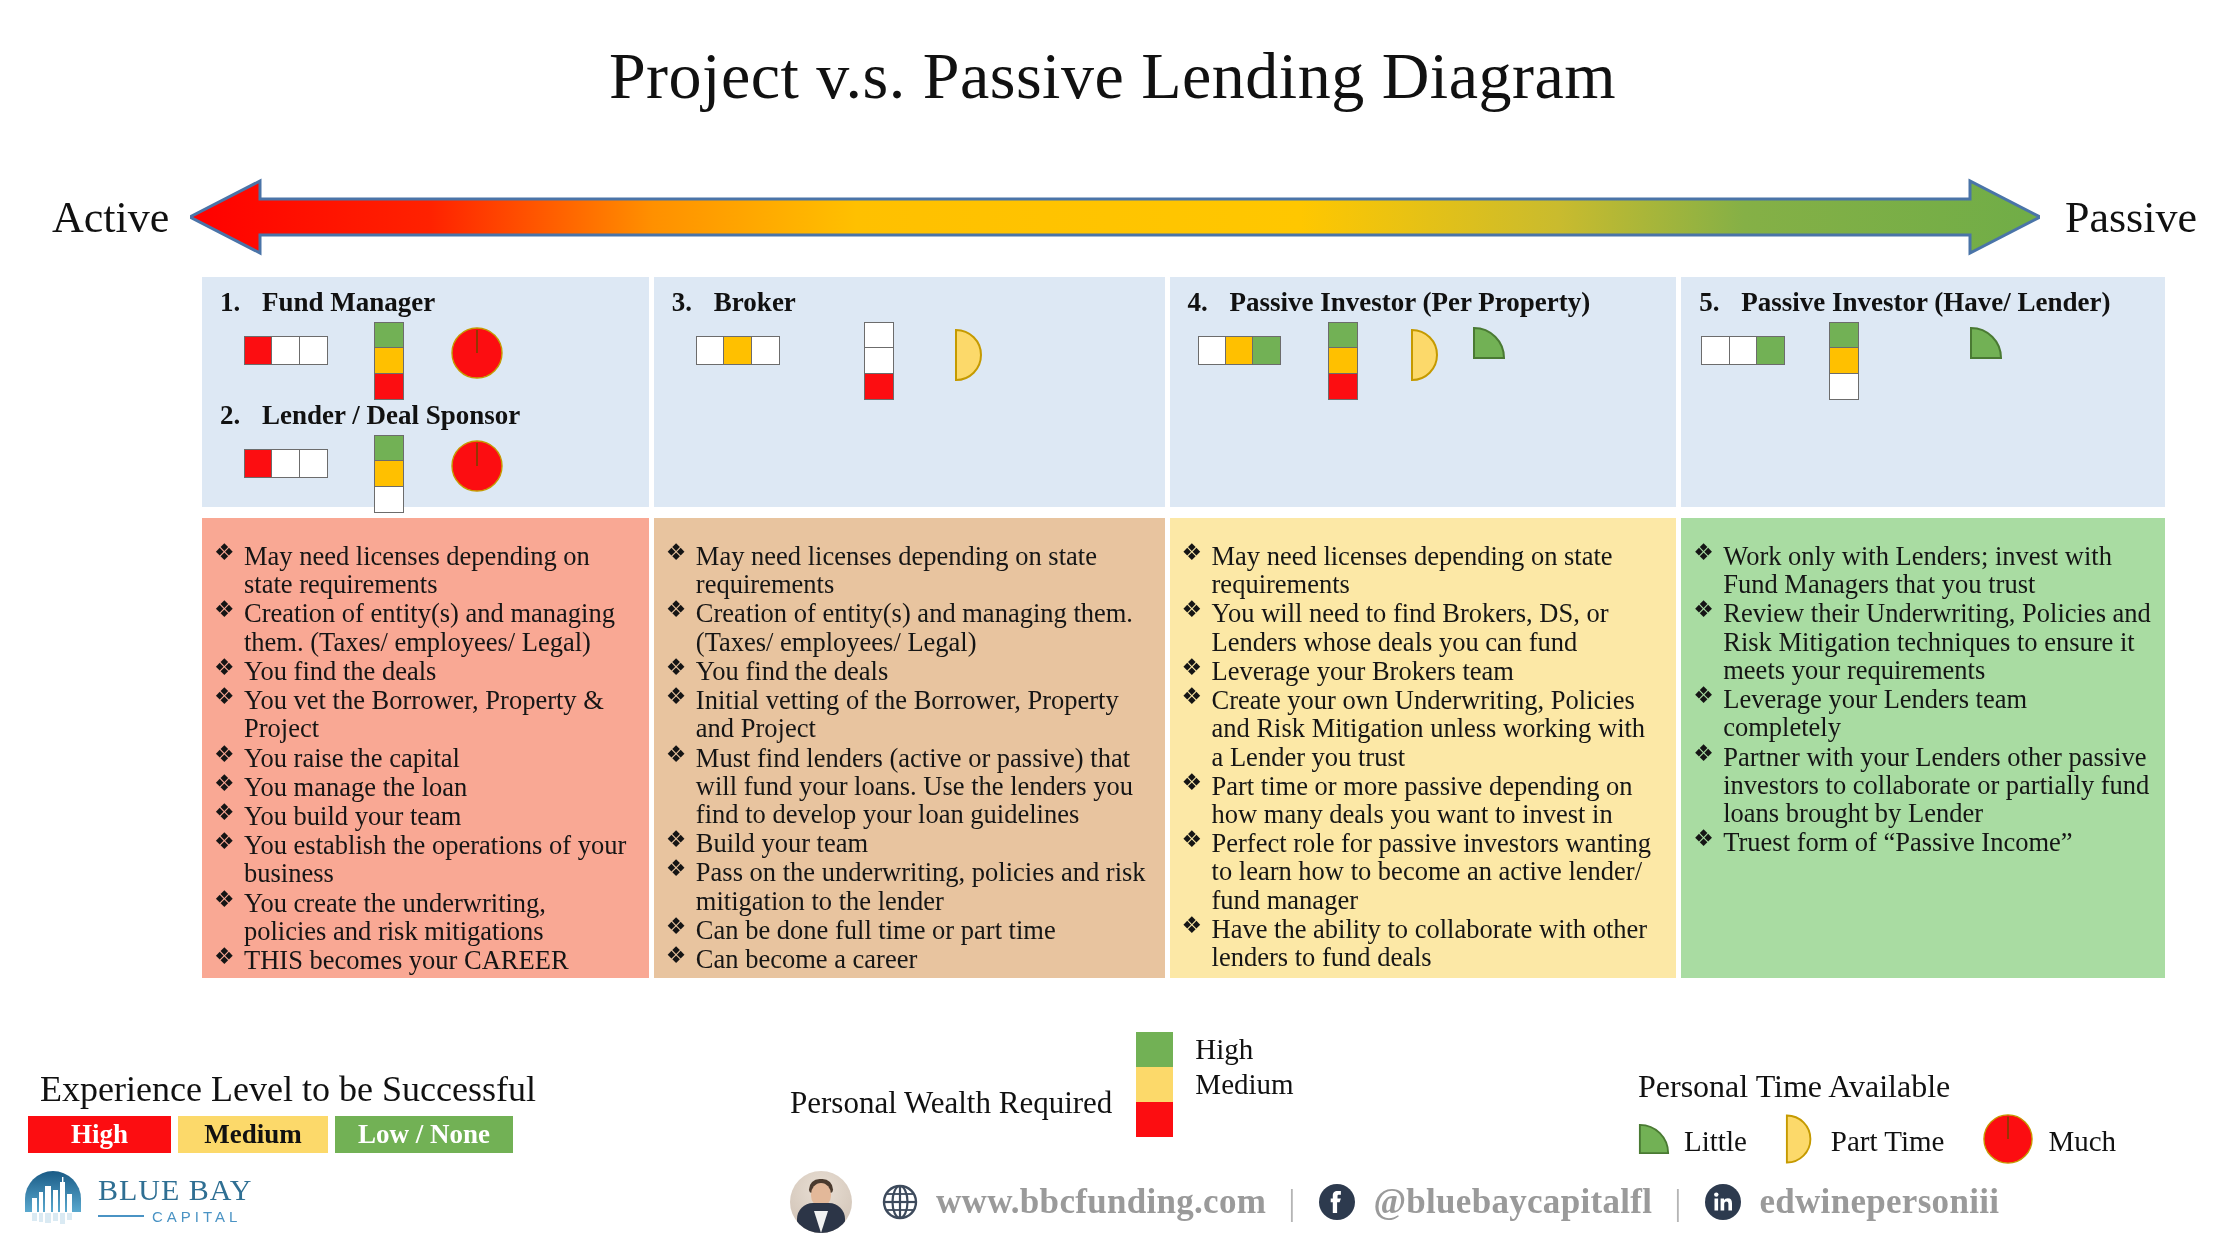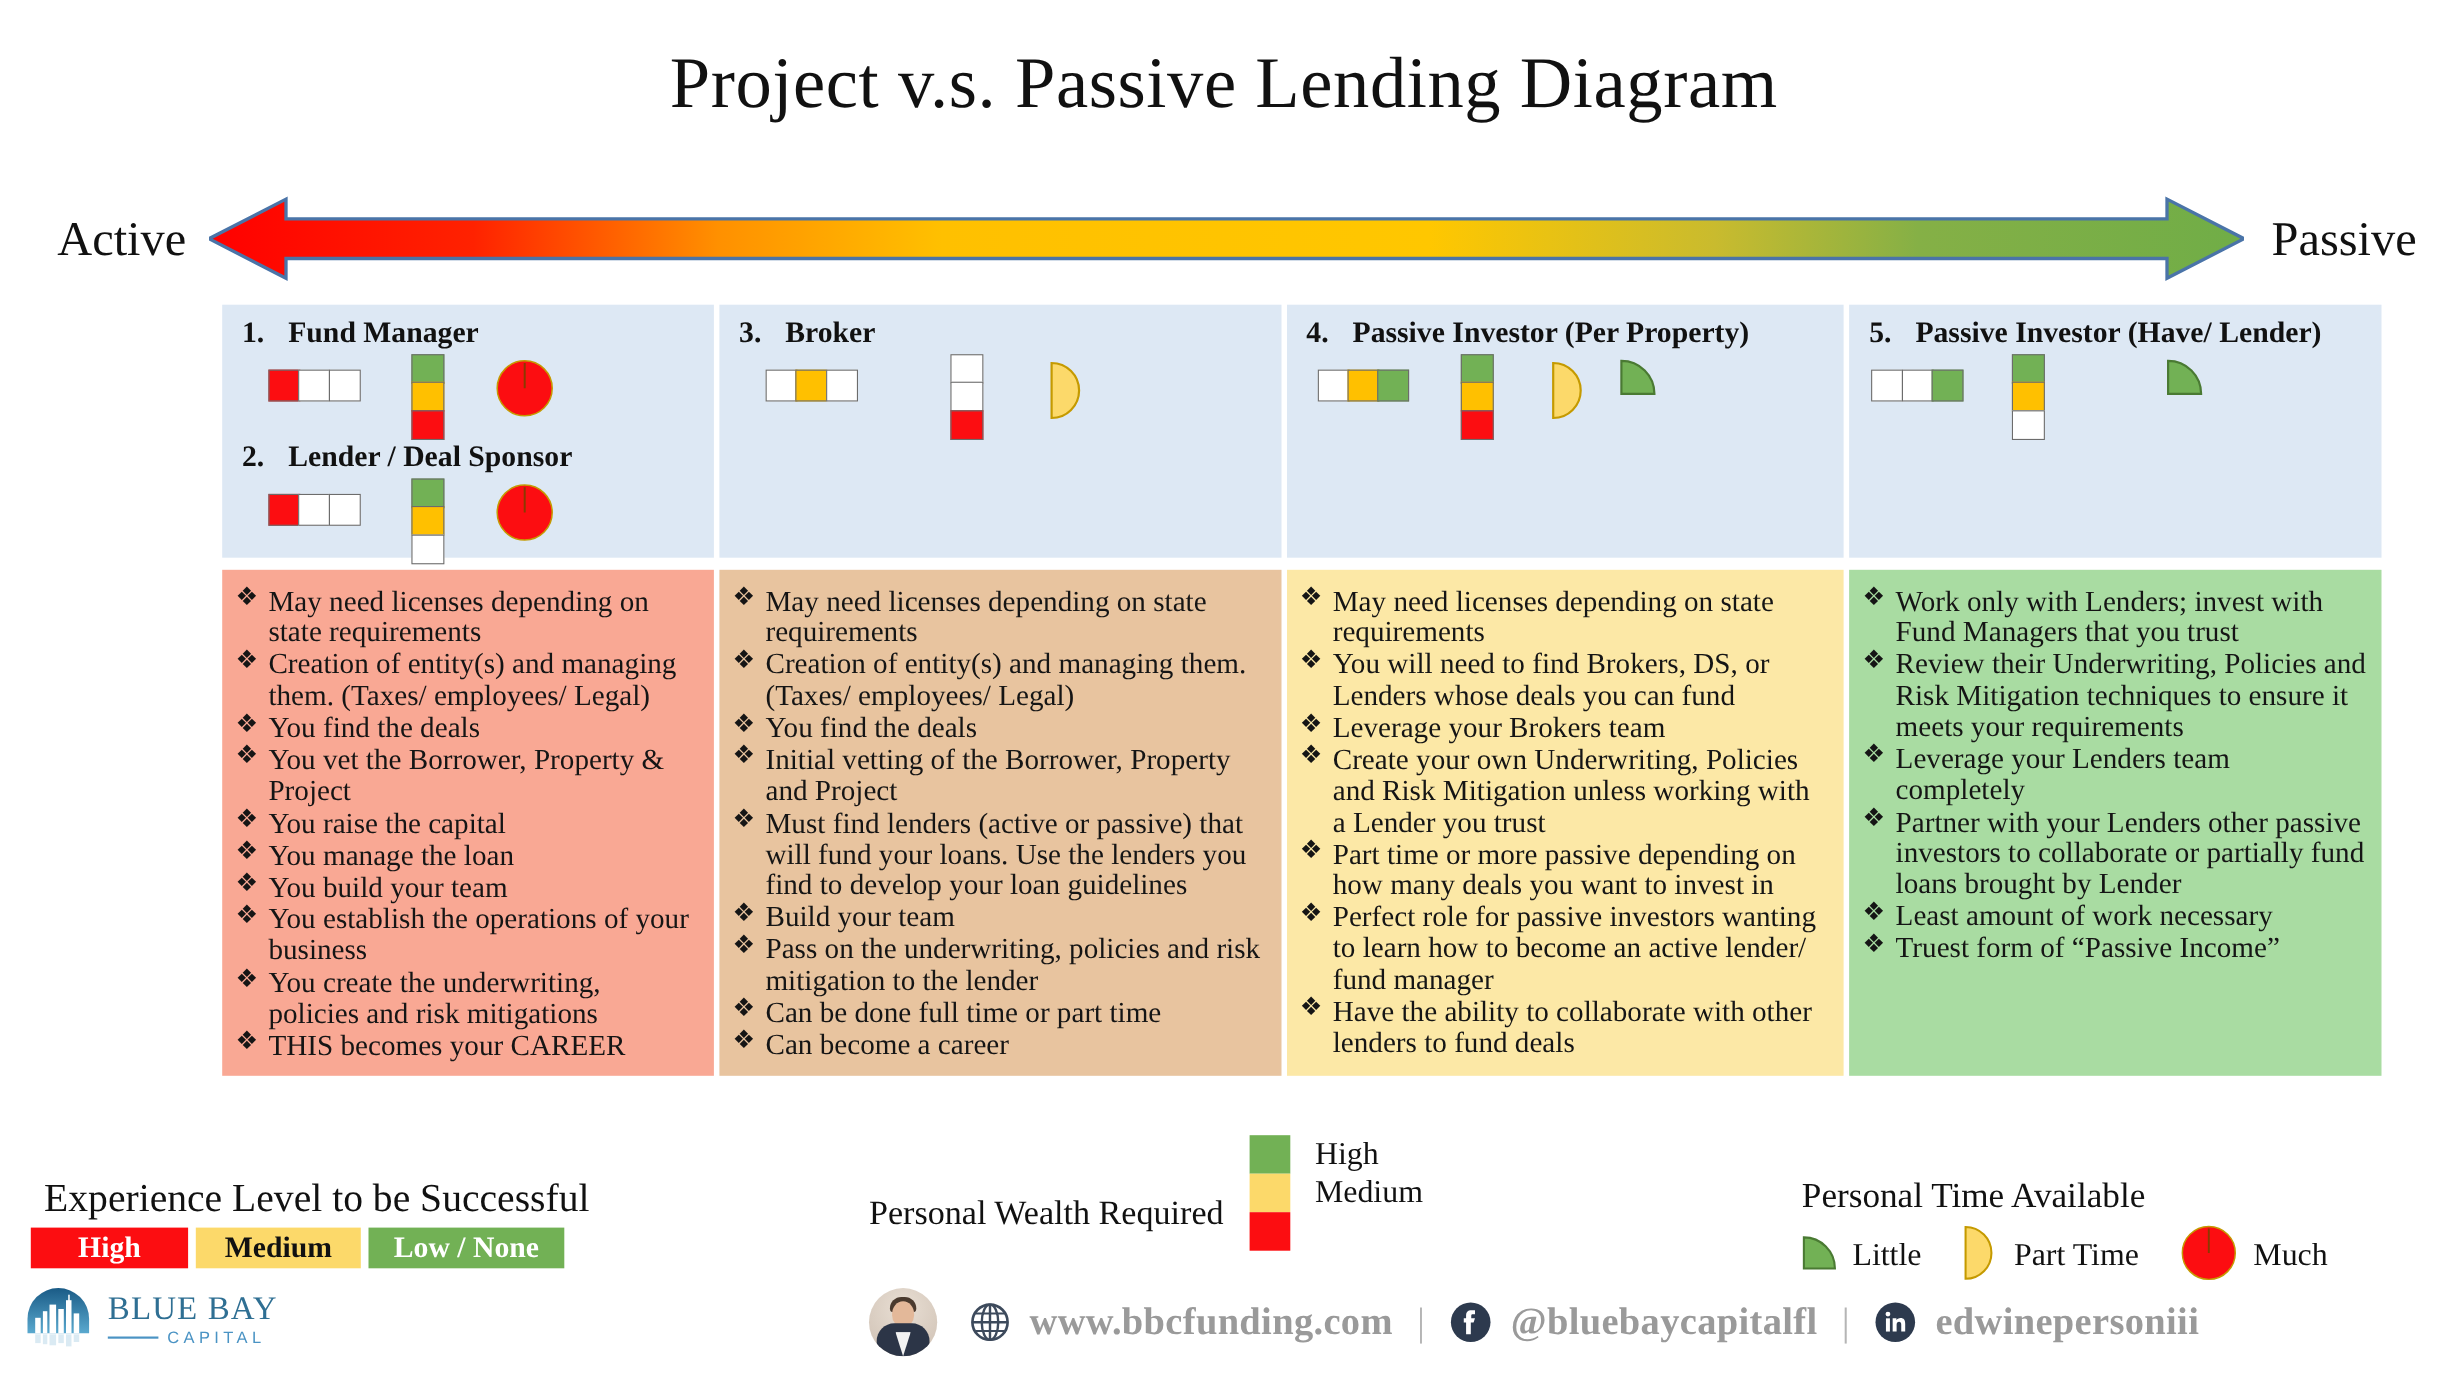--- a/index.html
+++ b/index.html
@@ -68,21 +68,21 @@
 
   
   .time { position:absolute; }
   .time svg { display:block; }
 
   
   .details {
     position: absolute; left: 202px; top: 518px; width: 1963px; height: 460px;
     display: flex; gap: 5px;
   }
-  .detail { padding: 14px 14px 10px 10px; overflow:hidden; }
+  .detail { padding: 24px 14px 10px 10px; overflow:hidden; }
   .detail.c1 { width: 448px; background: #f9a894; }
   .detail.c2 { width: 512px; background: #e8c49f; }
   .detail.c3 { width: 508px; background: #fce8a6; }
   .detail.c4 { width: 485px; background: #a9dca2; }
   .detail ul { list-style: none; }
   .detail li {
     position: relative; padding-left: 32px; margin-bottom: 1px;
     font-family:"Liberation Serif", serif; font-size: 26.5px; line-height: 1.065;
     color: #151515;
   }
@@ -367,21 +367,20 @@
         <li>Have the ability to collaborate with other lenders to fund deals</li>
       </ul>
     </div>
 
     <div class="detail c4">
       <ul>
         <li>Work only with Lenders; invest with Fund Managers that you trust</li>
         <li>Review their Underwriting, Policies and Risk Mitigation techniques to ensure it meets your requirements</li>
         <li>Leverage your Lenders team completely</li>
         <li>Partner with your Lenders other passive investors to collaborate or partially fund loans brought by Lender</li>
-        <li>Least amount of work necessary</li>
         <li>Truest form of “Passive Income”</li>
       </ul>
     </div>
   </div>
 
   <div class="legend-exp">
     <div class="cap">Experience Level to be Successful</div>
     <div class="bars">
       <div class="bar b0">High</div>
       <div class="bar b1">Medium</div>

